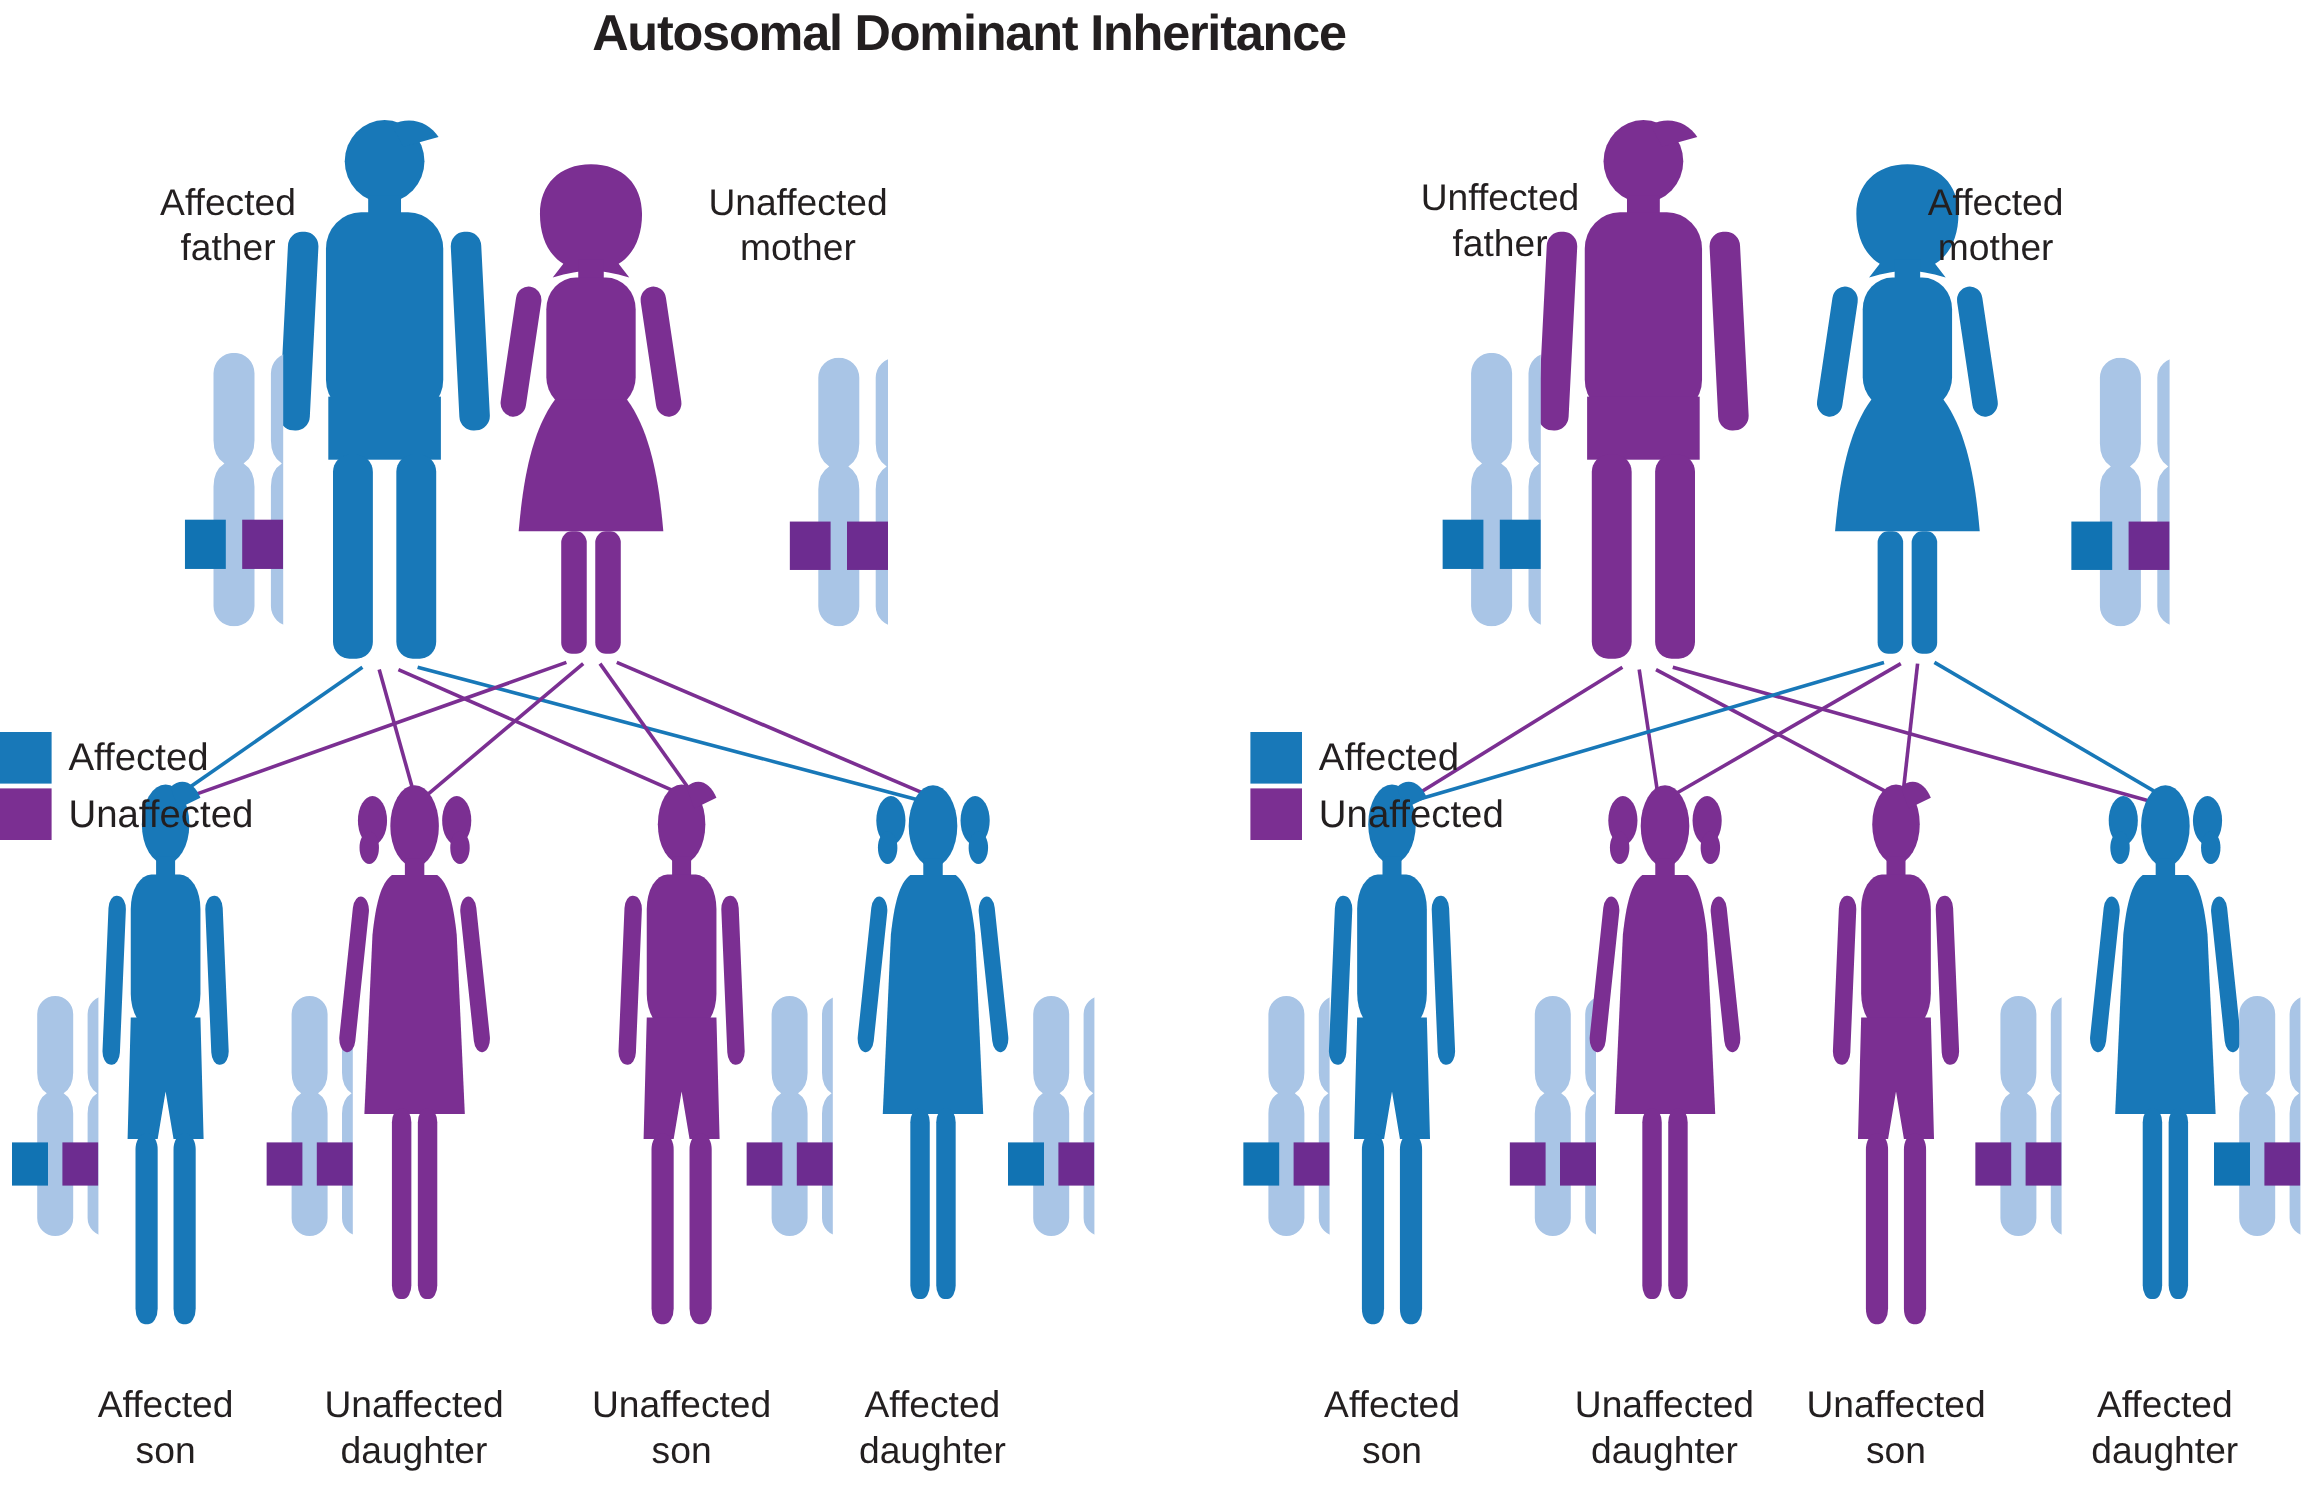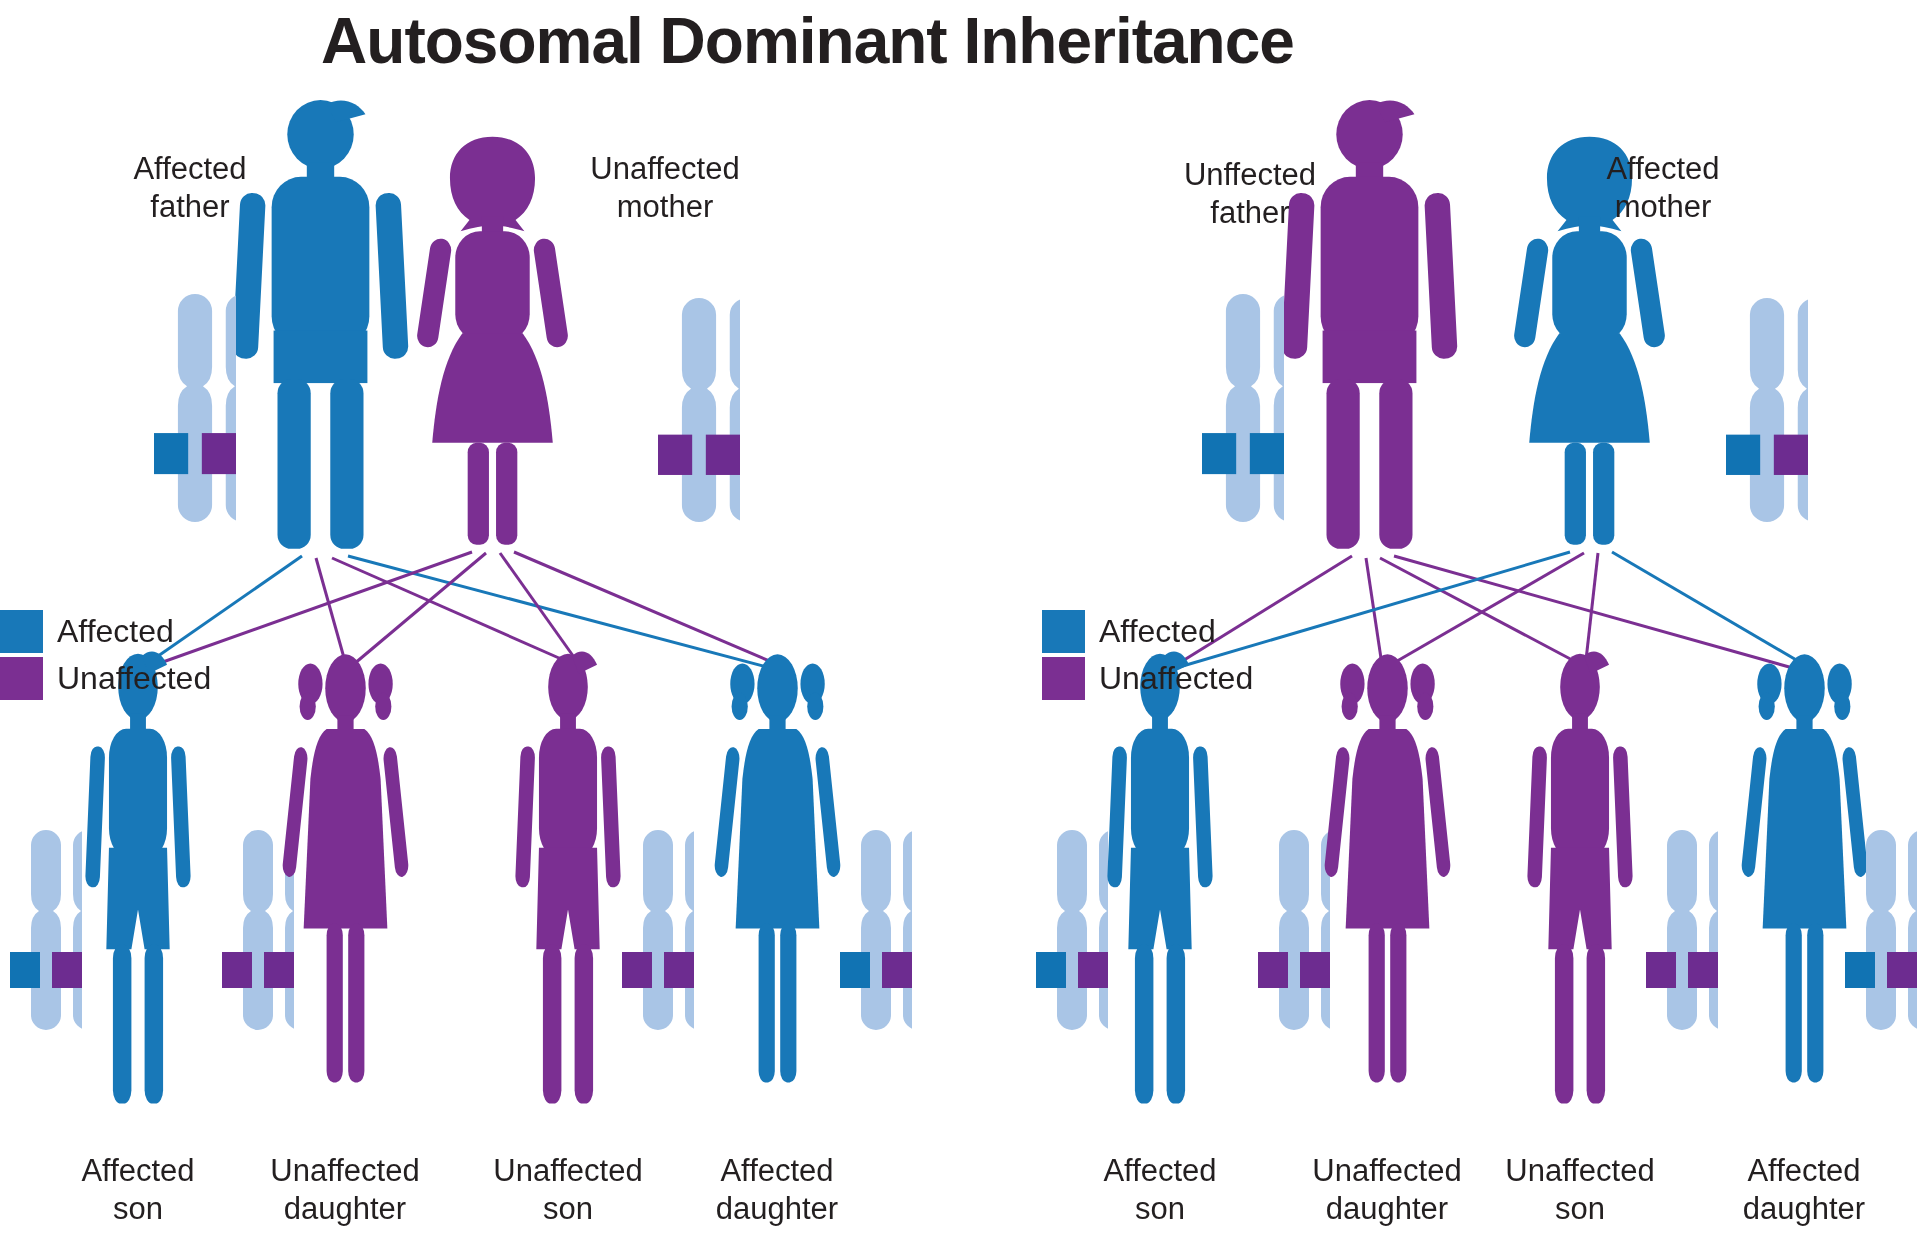--- a/index.html
+++ b/index.html
@@ -2,21 +2,21 @@
 <html><head>
 <meta charset="utf-8">
 <style>
   html,body{margin:0;padding:0;}
   body{
     width:1920px;height:1244px;position:relative;overflow:hidden;
     background:#ffffff;font-family:"Liberation Sans",sans-serif;
   }
   .title{
     position:absolute;left:0;top:4px;width:1615px;margin:0;
-    text-align:center;font-size:64px;font-weight:700;letter-spacing:-1px;
+    text-align:center;font-size:42px;font-weight:700;letter-spacing:-1px;
     color:#231f20;
   }
   .lines{position:absolute;left:0;top:0;z-index:1;}
   .lines line{stroke-width:3;fill:none;}
   .fig{position:absolute;z-index:2;fill:currentColor;}
   .chrom{position:absolute;z-index:2;}
   .plabel,.clabel{
     position:absolute;z-index:3;text-align:center;color:#231f20;
     font-size:31px;line-height:1.22;white-space:pre-line;
   }
@@ -171,21 +171,21 @@
   </svg>
 <svg class="chrom" style="left:840px;top:830px;width:72px;height:200px;" viewBox="0 0 72 200">
   <use href="#sym-chromatid" fill="#a9c5e6"></use>
   <use href="#sym-chromatid" x="42" fill="#a9c5e6"></use>
   <rect x="0" y="122" width="30" height="36" fill="#1173b3"></rect>
   <rect x="42" y="122" width="30" height="36" fill="#6d2c90"></rect>
 </svg>
 <div class="clabel" style="left:662px;top:1152px;width:230px;">Affected
 daughter</div>
 
-<div class="plabel" style="left:1145px;top:156px;width:210px;">Unffected
+<div class="plabel" style="left:1145px;top:146px;width:210px;">Unffected
 father</div>
 <svg class="fig" style="left: 1262px; top: 96px; width: 215px; height: 465px; color: rgb(123, 47, 146);" viewBox="0 0 110 230" preserveAspectRatio="none">
     <use href="#sym-man"></use>
   </svg>
 <svg class="chrom" style="left:1202px;top:294px;width:82px;height:228px;" viewBox="0 0 72 200" preserveAspectRatio="none">
   <use href="#sym-chromatid" fill="#a9c5e6"></use>
   <use href="#sym-chromatid" x="42" fill="#a9c5e6"></use>
   <rect x="0" y="122" width="30" height="36" fill="#1173b3"></rect>
   <rect x="42" y="122" width="30" height="36" fill="#1173b3"></rect>
 </svg>

